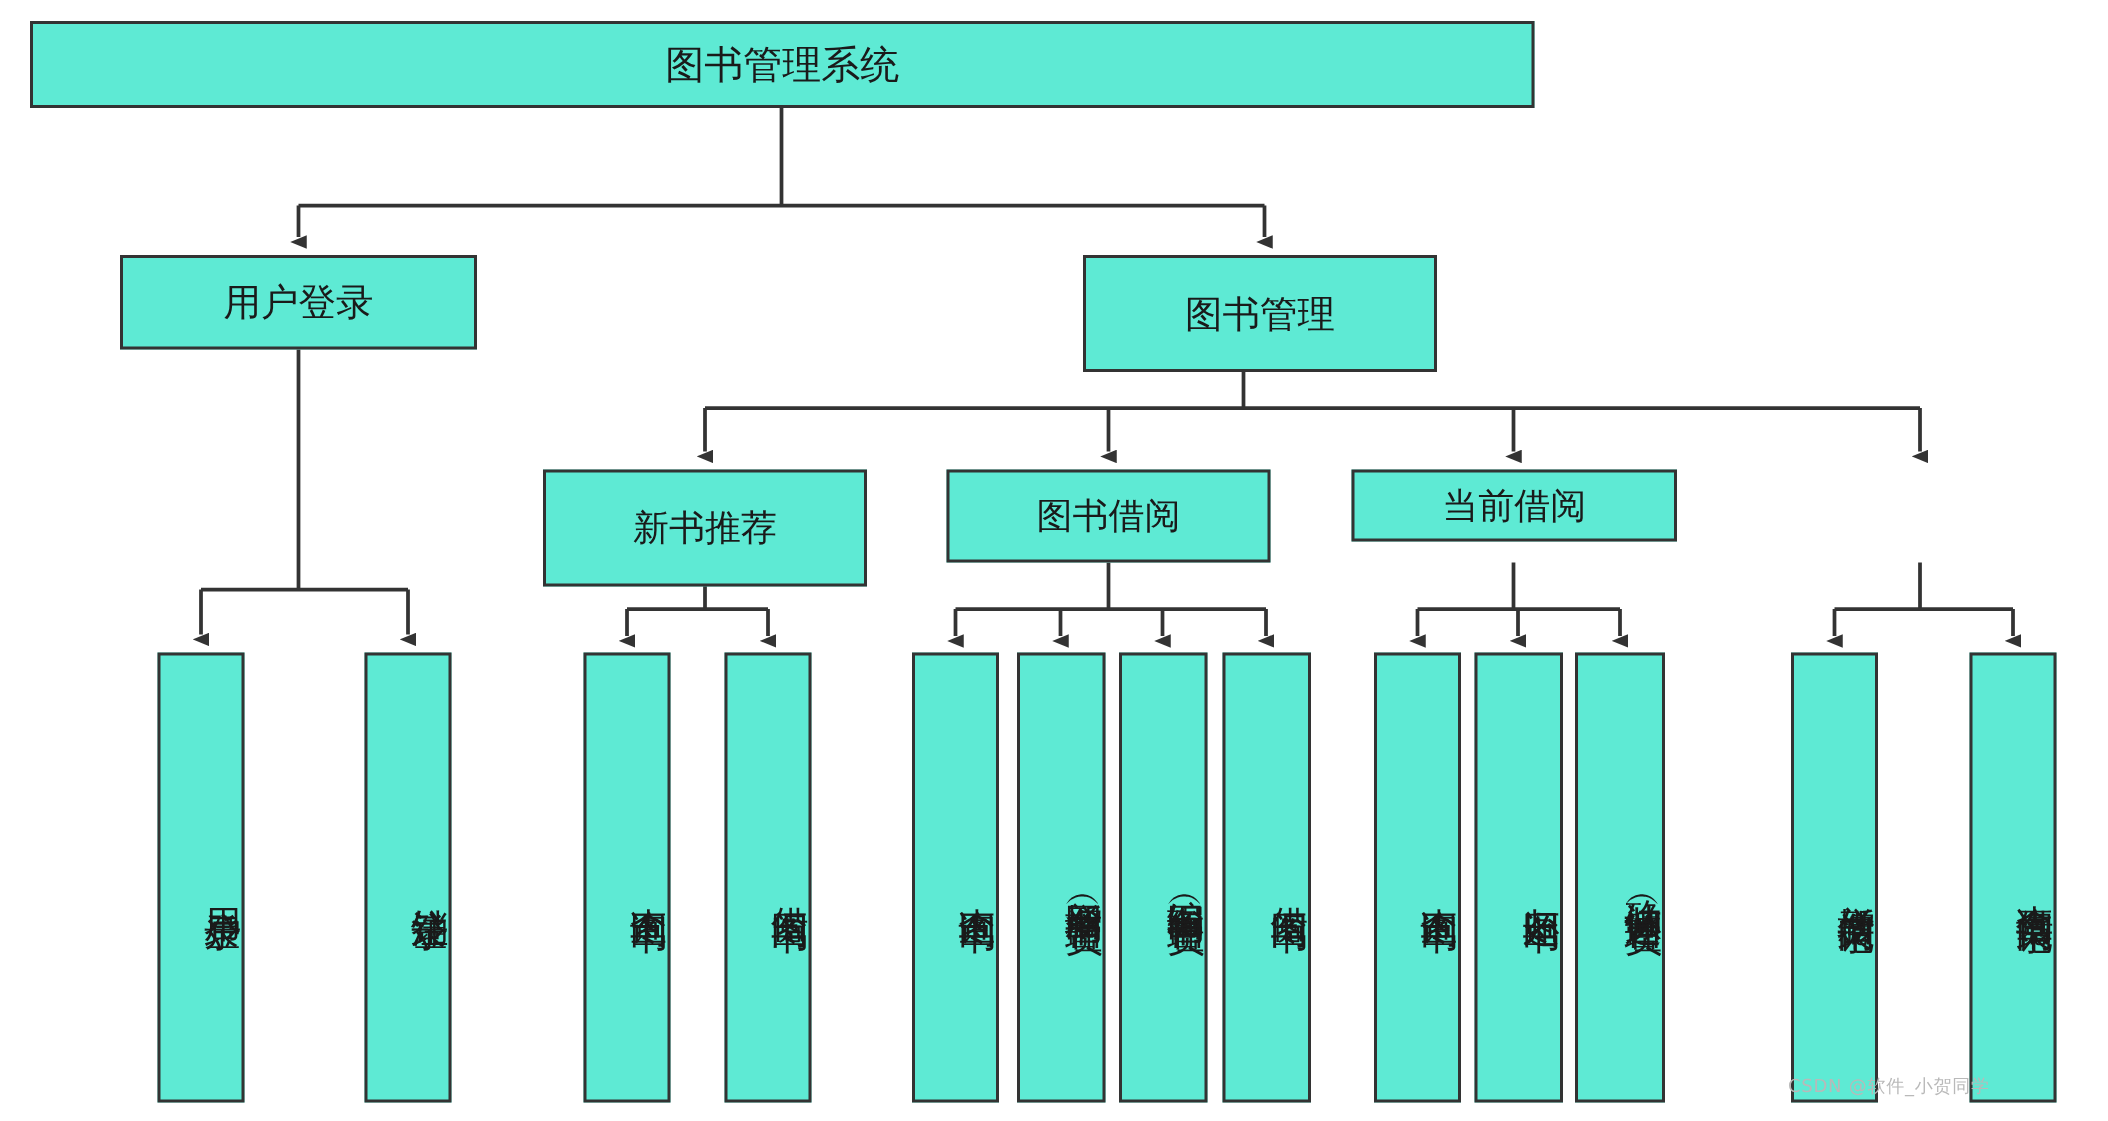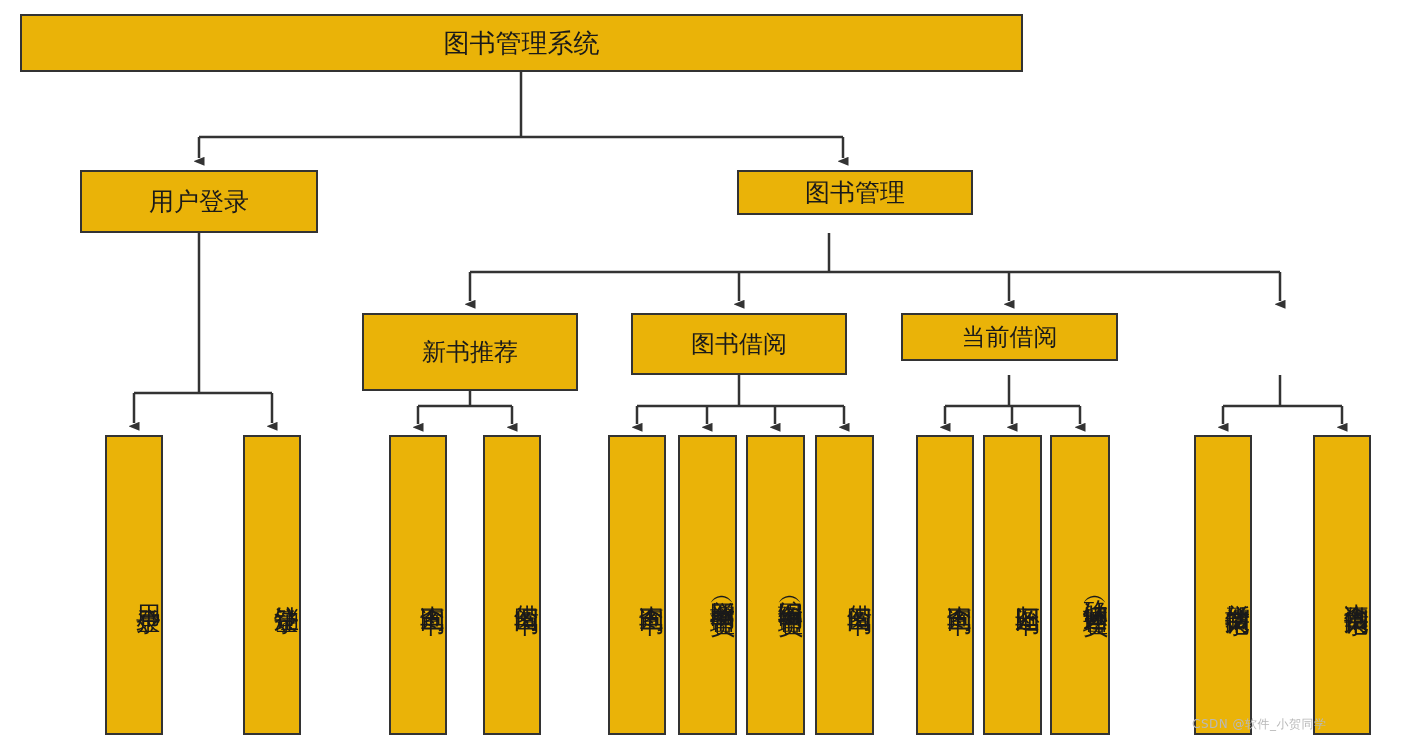--- a/index.html
+++ b/index.html
@@ -23,21 +23,21 @@
     left: 0;
     top: 0;
     width: 1405px;
     height: 747px;
     pointer-events: none;
   }
   .node {
     position: absolute;
     box-sizing: border-box;
     border: 2.5px solid #333333;
-    background: #eab308;
+    background: #5eead4;
     display: flex;
     align-items: center;
     justify-content: center;
     text-align: center;
     color: #1a1a1a;
   }
   .node.root {
     font-size: 26px;
   }
   .node.lvl2 {
@@ -127,21 +127,21 @@
     </g>
   </svg>
 
   <div class="node root" style="left:20px;top:14px;width:1003px;height:58px;">
     <span>图书管理系统</span>
   </div>
 
   <div class="node lvl2" style="left:80px;top:170px;width:238px;height:63px;">
     <span>用户登录</span>
   </div>
-  <div class="node lvl2" style="left:737px;top:170px;width:236px;height:45px;">
+  <div class="node lvl2" style="left:722px;top:170px;width:236px;height:78px;">
     <span>图书管理</span>
   </div>
 
   <div class="node lvl3" style="left:362px;top:313px;width:216px;height:78px;">
     <span>新书推荐</span>
   </div>
   <div class="node lvl3" style="left:631px;top:313px;width:216px;height:62px;">
     <span>图书借阅</span>
   </div>
   <div class="node lvl3" style="left:901px;top:313px;width:217px;height:48px;">

